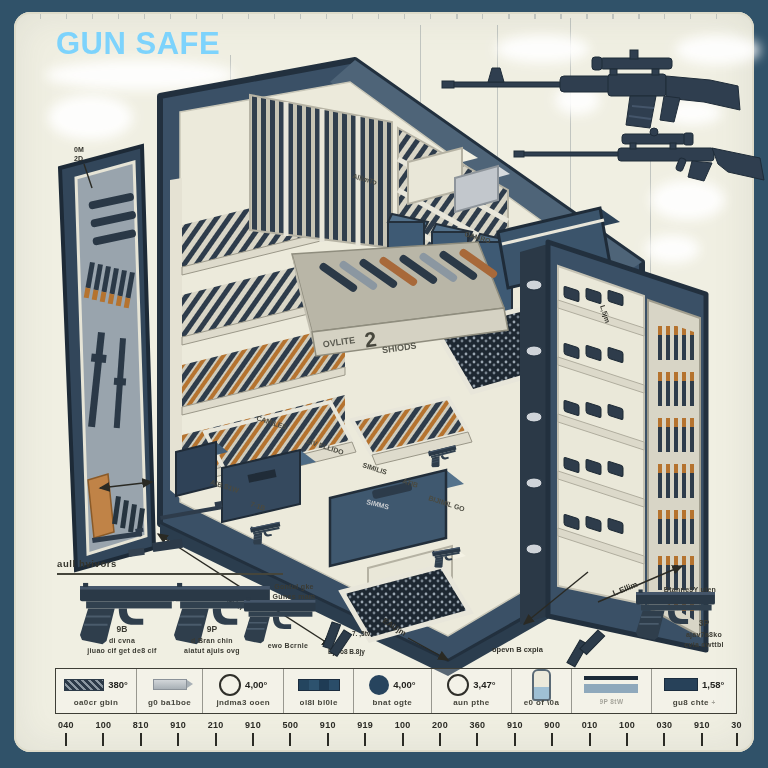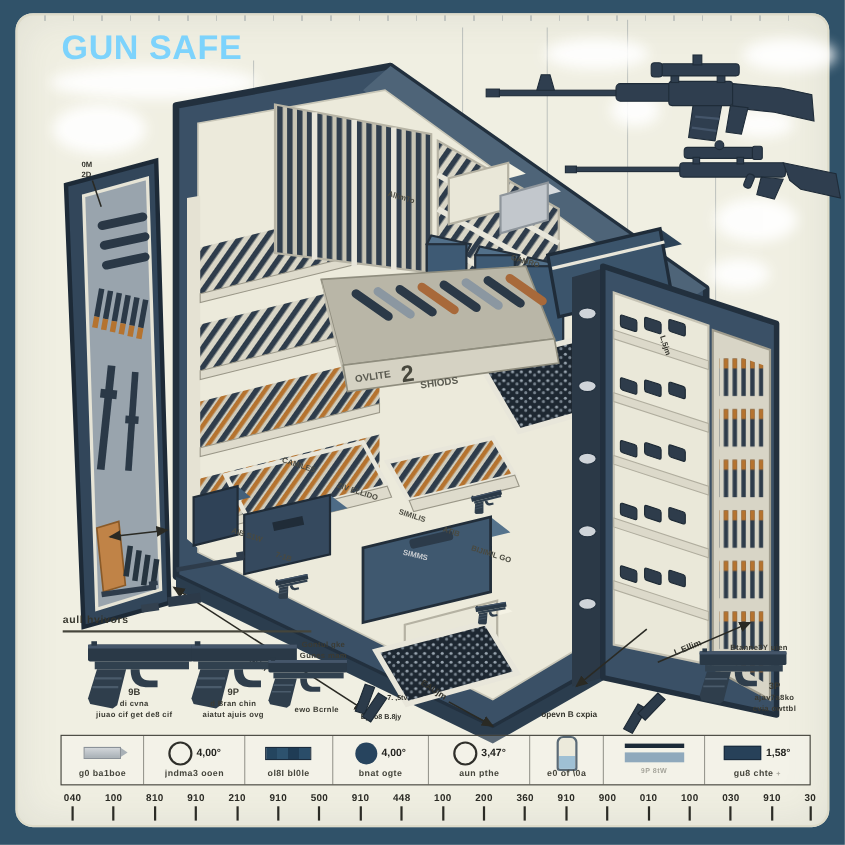--- a/index.html
+++ b/index.html
@@ -433,20 +433,27 @@
 <div class="cap" style="left:650px;top:585px;width:80px;">
   <span class="ln">Btanne3Y uien</span>
 </div>
 <div class="cap" style="left:668px;top:618px;width:72px;">
   <span class="cal">3P</span>
   <span class="ln">ajav7a8ko</span>
   <span class="ln">cvia owttbl</span>
 </div>
 
 <div class="legend">
+  <div class="cell" style="flex:1.1">
+    <div class="cicon">
+        <div class="i-textured"></div>
+      <span class="cval">380°</span>
+      </div>
+    <div class="clabel">oa0cr gbin</div>
+  </div>
   <div class="cell" style="flex:.9">
     <div class="cicon">
         <div class="i-cyl"></div>
       </div>
     <div class="clabel">g0 ba1boe</div>
   </div>
   <div class="cell" style="flex:1.1">
     <div class="cicon">
         <div class="i-circle"></div>
       <span class="cval">4,00°</span>
@@ -516,21 +523,21 @@
   <div class="tick">
       <span>910</span>
     </div>
   <div class="tick">
       <span>500</span>
     </div>
   <div class="tick">
       <span>910</span>
     </div>
   <div class="tick">
-      <span>448</span>
+      <span>919</span>
     </div>
   <div class="tick">
       <span>100</span>
     </div>
   <div class="tick">
       <span>200</span>
     </div>
   <div class="tick">
       <span>360</span>
     </div>

